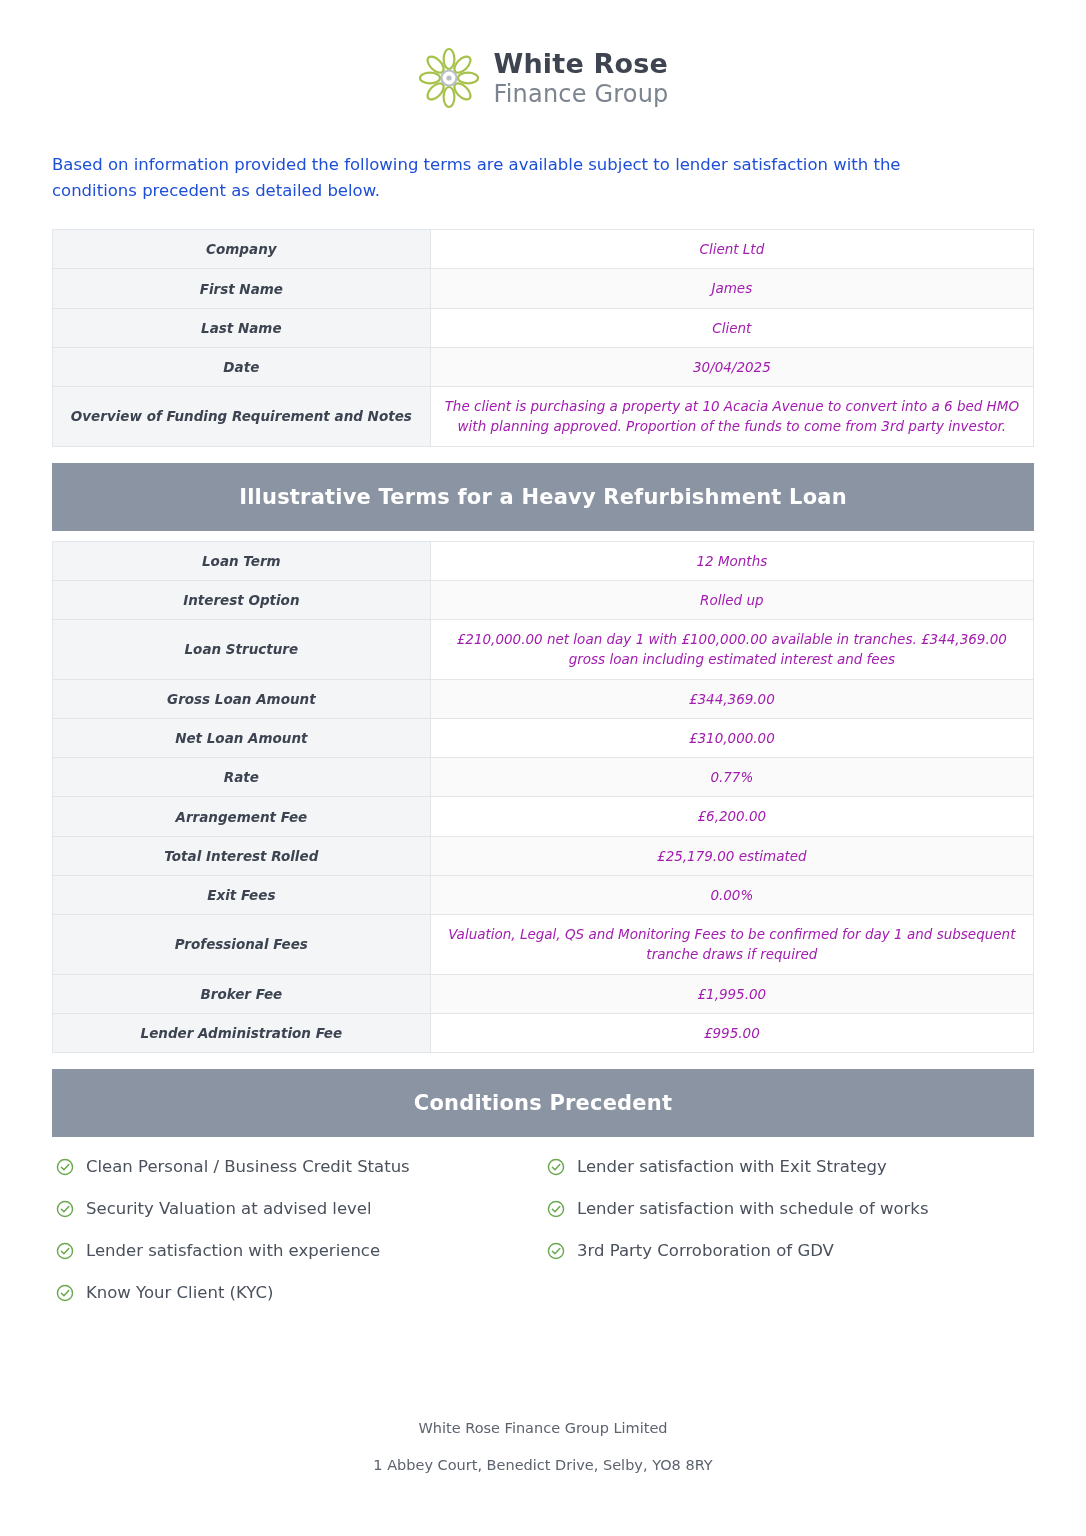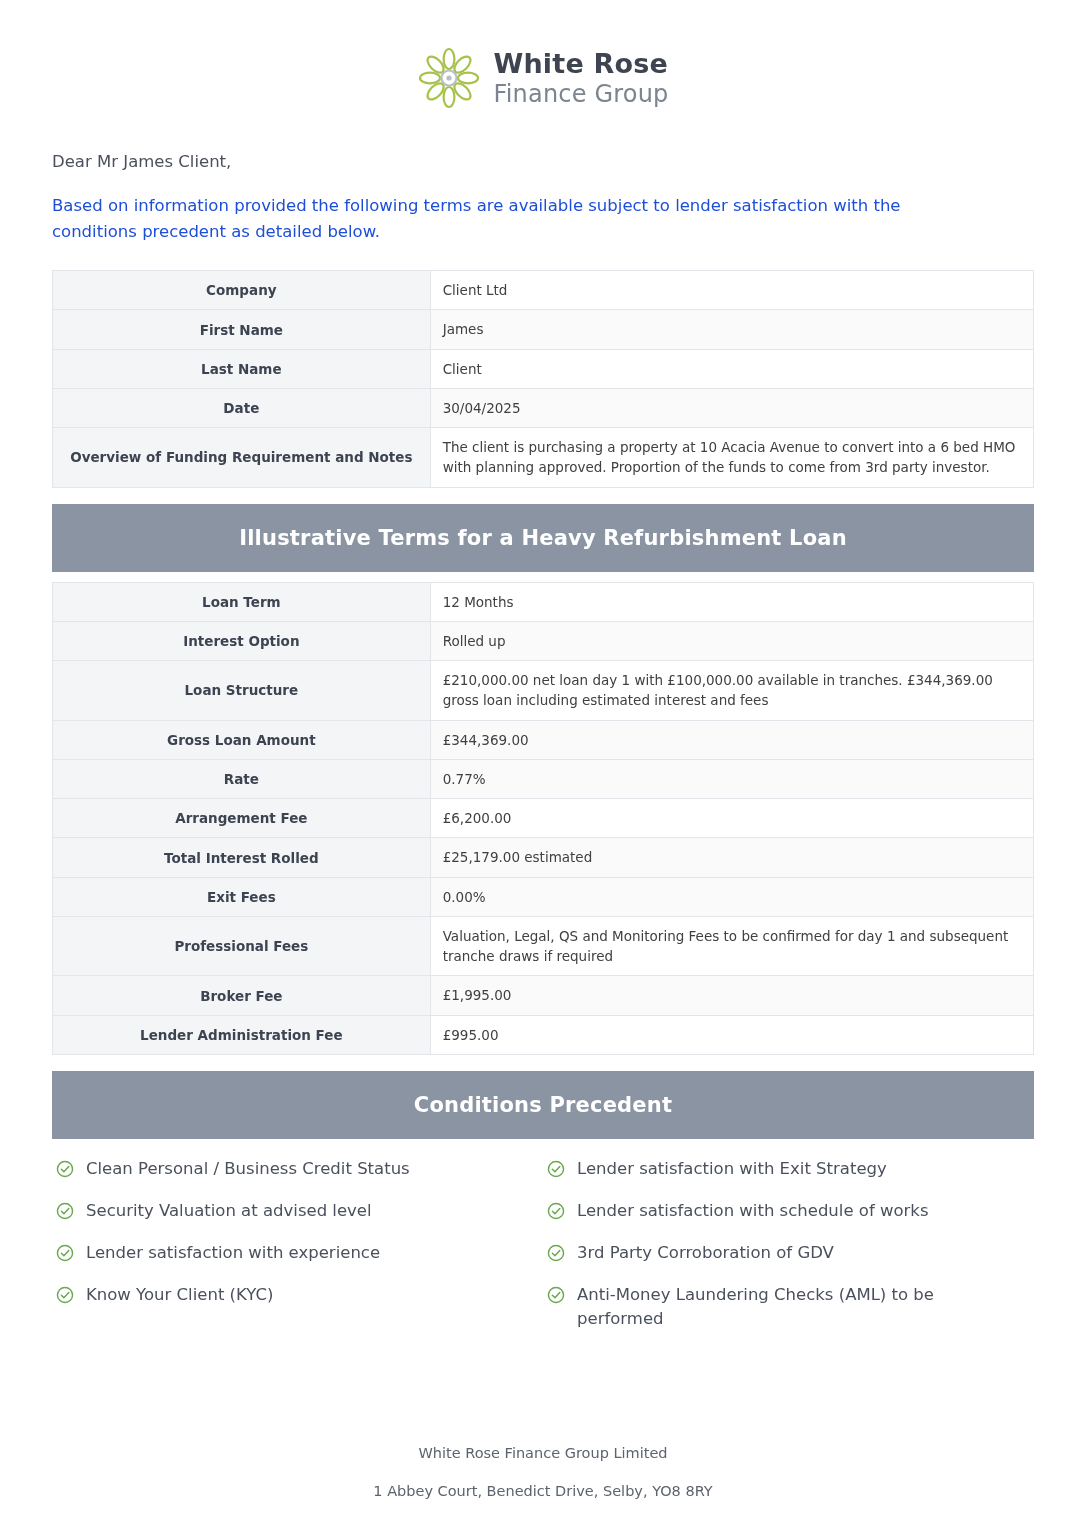--- a/index.html
+++ b/index.html
@@ -57,38 +57,39 @@
     margin: 0 0 26px 0;
     max-width: 930px;
   }
 
   
   table.info {
     width: 100%;
     border-collapse: collapse;
     table-layout: fixed;
     margin-bottom: 0;
+    font-style: italic;
   }
   table.info td {
     border: 1px solid #e2e5e9;
     padding: 9px 12px;
     font-size: 13.5px;
     vertical-align: middle;
   }
   td.label {
     width: 38.5%;
     background: #f4f5f7;
     text-align: center;
     font-weight: bold;
     color: #3d4451;
     font-size: 13.5px;
   }
   td.value {
-    text-align: left;
-    color: #404040;
+    text-align: center;
+    color: #a21caf;
     background: #ffffff;
     line-height: 1.5;
   }
   td.value.alt { background: #fafafb; }
 
   
   .banner {
     background: #8b94a3;
     color: #ffffff;
     text-align: center;
@@ -152,21 +153,20 @@
       </g>
       <circle cx="32" cy="32" r="7.5" fill="none" stroke="#b9bfc6" stroke-width="2.2"></circle>
       <circle cx="32" cy="32" r="2.6" fill="#b9bfc6"></circle>
     </svg>
     <div class="logo-text">
       <div class="logo-title">White Rose</div>
       <div class="logo-sub">Finance Group</div>
     </div>
   </div>
 
-  <p class="greeting">Dear Mr James Client,</p>
   <p class="intro">Based on information provided the following terms are available subject to lender satisfaction with the conditions precedent as detailed below.</p>
 
   <table class="info">
     <tbody>
       <tr>
         <td class="label">Company</td>
         <td class="value">Client Ltd</td>
       </tr>
       <tr>
         <td class="label">First Name</td>
@@ -201,20 +201,24 @@
       </tr>
       <tr>
         <td class="label">Loan Structure</td>
         <td class="value">£210,000.00 net loan day 1 with £100,000.00 available in tranches. £344,369.00 gross loan including estimated interest and fees</td>
       </tr>
       <tr>
         <td class="label">Gross Loan Amount</td>
         <td class="value alt">£344,369.00</td>
       </tr>
       <tr>
+        <td class="label">Net Loan Amount</td>
+        <td class="value">£310,000.00</td>
+      </tr>
+      <tr>
         <td class="label">Rate</td>
         <td class="value alt">0.77%</td>
       </tr>
       <tr>
         <td class="label">Arrangement Fee</td>
         <td class="value">£6,200.00</td>
       </tr>
       <tr>
         <td class="label">Total Interest Rolled</td>
         <td class="value alt">£25,179.00 estimated</td>
@@ -282,27 +286,20 @@
         <path d="M6 10.3 L8.8 13 L14.2 7.2" fill="none" stroke="#6aa84f" stroke-width="1.7" stroke-linecap="round" stroke-linejoin="round"></path>
       </svg>
       <span>3rd Party Corroboration of GDV</span>
     </div>
     <div class="cond">
       <svg class="check" viewBox="0 0 20 20">
         <circle cx="10" cy="10" r="8.4" fill="none" stroke="#6aa84f" stroke-width="1.6"></circle>
         <path d="M6 10.3 L8.8 13 L14.2 7.2" fill="none" stroke="#6aa84f" stroke-width="1.7" stroke-linecap="round" stroke-linejoin="round"></path>
       </svg>
       <span>Know Your Client (KYC)</span>
-    </div>
-    <div class="cond">
-      <svg class="check" viewBox="0 0 20 20">
-        <circle cx="10" cy="10" r="8.4" fill="none" stroke="#6aa84f" stroke-width="1.6"></circle>
-        <path d="M6 10.3 L8.8 13 L14.2 7.2" fill="none" stroke="#6aa84f" stroke-width="1.7" stroke-linecap="round" stroke-linejoin="round"></path>
-      </svg>
-      <span>Anti-Money Laundering Checks (AML) to be performed</span>
     </div>
   </div>
 
   <div class="footer">
     <div class="footer-block">
       <p>White Rose Finance Group Limited</p>
       <p>1 Abbey Court, Benedict Drive, Selby, YO8 8RY</p>
 
     </div>
 

